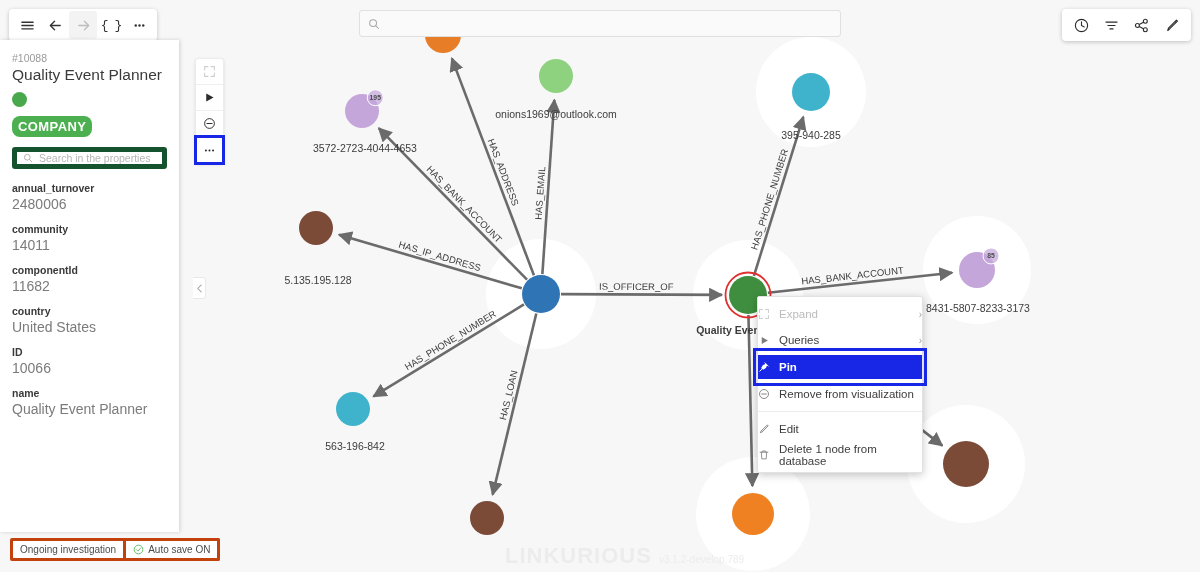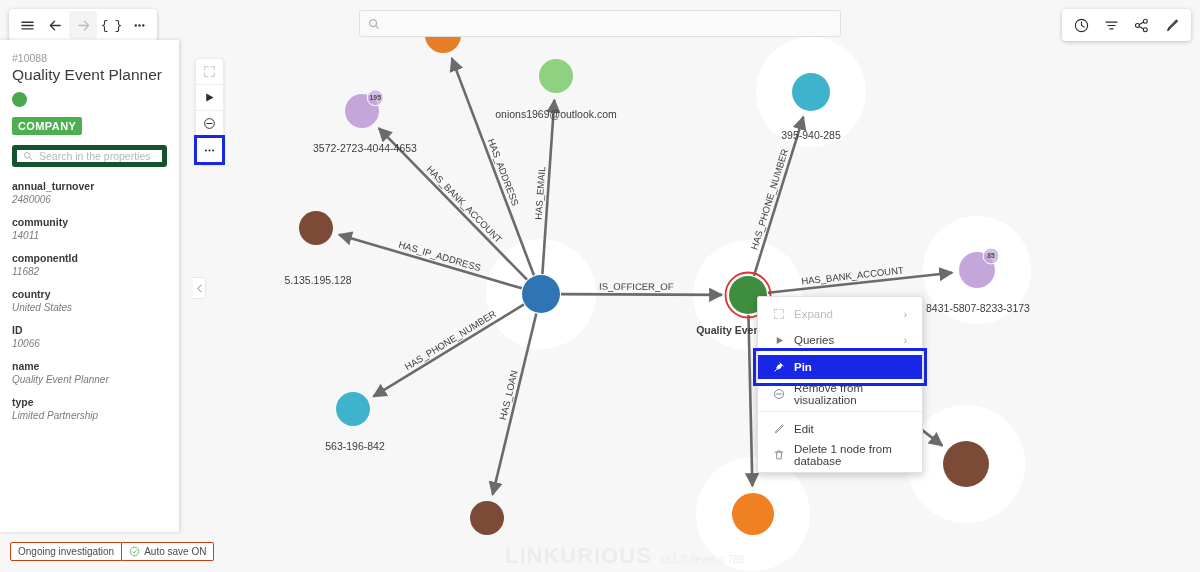--- a/index.html
+++ b/index.html
@@ -58,36 +58,36 @@
   #properties-panel {
     position: absolute; left: 0; top: 40px; width: 179px; height: 492px;
     background: #fff; box-shadow: 1px 0 4px rgba(0,0,0,.16);
     overflow: hidden; display: flex; flex-direction: column;
   }
   .pp-inner { padding: 12px 12px 0 12px; overflow: hidden; }
   .pp-id { font-size: 10.5px; color: #9a9a9a; margin-bottom: 2px; }
   .pp-title { font-size: 15.5px; color: #3b3b3b; font-weight: normal; margin-bottom: 8px; }
   .pp-dot { width: 15px; height: 15px; border-radius: 50%; margin-bottom: 9px; }
   .pp-badge {
-    display: inline-block; background: #4caf50; color: #fff; font-size: 11px;
-    font-weight: bold; letter-spacing: .4px; padding: 3px 6px; border-radius: 2px;
+    display: inline-block; background: #4caf50; color: #fff; font-size: 13px;
+    font-weight: bold; letter-spacing: .4px; padding: 3px 6px; border-radius: 8px;
     margin-bottom: 10px;
   }
   .pp-search {
     display: flex; align-items: center; gap: 6px; height: 22px;
     border: 5px solid #14532d; border-radius: 3px; padding: 0 6px; margin-bottom: 13px;
   }
   .pp-search input {
     border: none; outline: none; background: transparent; flex: 1;
     font-family: "Liberation Sans", sans-serif; font-size: 10.5px; color: #444;
   }
   .pp-search input::placeholder { color: #b6b6b6; }
   .prop { margin-bottom: 11px; }
   .prop-key { font-size: 10.5px; color: #3a3a3a; font-weight: bold; margin-bottom: 2px; }
-  .prop-val { font-size: 10px; color: #7b7b7b; font-style: italic; }
+  .prop-val { font-size: 14px; color: #7b7b7b; }
 
   
   #node-tool-strip {
     position: absolute; left: 195px; top: 58px; width: 29px;
     background: #fff; border: 1px solid #ececec; border-radius: 3px;
     box-shadow: 0 1px 3px rgba(0,0,0,.12);
   }
   #node-tool-strip .sbtn {
     width: 27px; height: 26px; display: flex; align-items: center;
     justify-content: center; cursor: pointer; color: #2b2b2b;
@@ -101,34 +101,34 @@
   #panel-collapse-handle {
     position: absolute; left: 193px; top: 277px; width: 13px; height: 22px;
     background: #fff; border: 1px solid #e8e8e8; border-left: none;
     border-radius: 0 3px 3px 0; display: flex; align-items: center;
     justify-content: center; cursor: pointer; color: #9a9a9a; font-size: 9px;
   }
 
   
   #status-bar { position: absolute; left: 10px; bottom: 11px; display: flex; }
   .status-chip {
-    background: #fff; border: 1px solid #c2410c; font-size: 10px; color: #4a4a4a;
+    background: #fff; border: 3px solid #c2410c; font-size: 10px; color: #4a4a4a;
     padding: 3px 7px; display: flex; align-items: center; gap: 4px; cursor: pointer;
   }
   .status-chip:first-child { border-radius: 2px 0 0 2px; }
   .status-chip:last-child { border-radius: 0 2px 2px 0; border-left: none; align-items: flex-end; }
 
   
   #context-menu {
     position: absolute; left: 757px; top: 296px; width: 166px;
     background: #fff; border: 1px solid #e2e2e2; border-radius: 2px;
     box-shadow: 0 2px 9px rgba(0,0,0,.22); padding: 4px 0; z-index: 20;
   }
   .cm-item {
-    display: flex; align-items: center; height: 26px; padding: 0 15px;
+    display: flex; align-items: center; height: 26px; padding: 0 0;
     font-size: 11.5px; color: #3d3d3d; cursor: pointer; gap: 9px;
   }
   .cm-item .cm-ico {
     width: 12px; display: flex; align-items: center; justify-content: center;
     color: #7c7c7c; flex-shrink: 0;
   }
   .cm-item .cm-label { flex: 1; }
   .cm-item .cm-arrow { color: #a2a2a2; font-size: 10px; }
   .cm-item.disabled { color: #bcbcbc; cursor: default; }
   .cm-item.disabled .cm-ico { color: #cfcfcf; }
@@ -357,24 +357,20 @@
             <div class="prop-val">United States</div>
           </div>
           <div class="prop">
             <div class="prop-key">ID</div>
             <div class="prop-val">10066</div>
           </div>
           <div class="prop">
             <div class="prop-key">name</div>
             <div class="prop-val">Quality Event Planner</div>
           </div>
-          <div class="prop">
-            <div class="prop-key">type</div>
-            <div class="prop-val">Limited Partnership</div>
-          </div>
         </div>
     </div>
   </div>
 
   <div id="node-tool-strip">
     <div class="sbtn disabled">
       <svg width="13" height="13" viewBox="0 0 16 16">
           <g stroke="currentColor" stroke-width="1.4" fill="none" stroke-linecap="round" stroke-linejoin="round">
         <polyline points="2,6 2,2 6,2"></polyline>
             <polyline points="10,2 14,2 14,6"></polyline>

